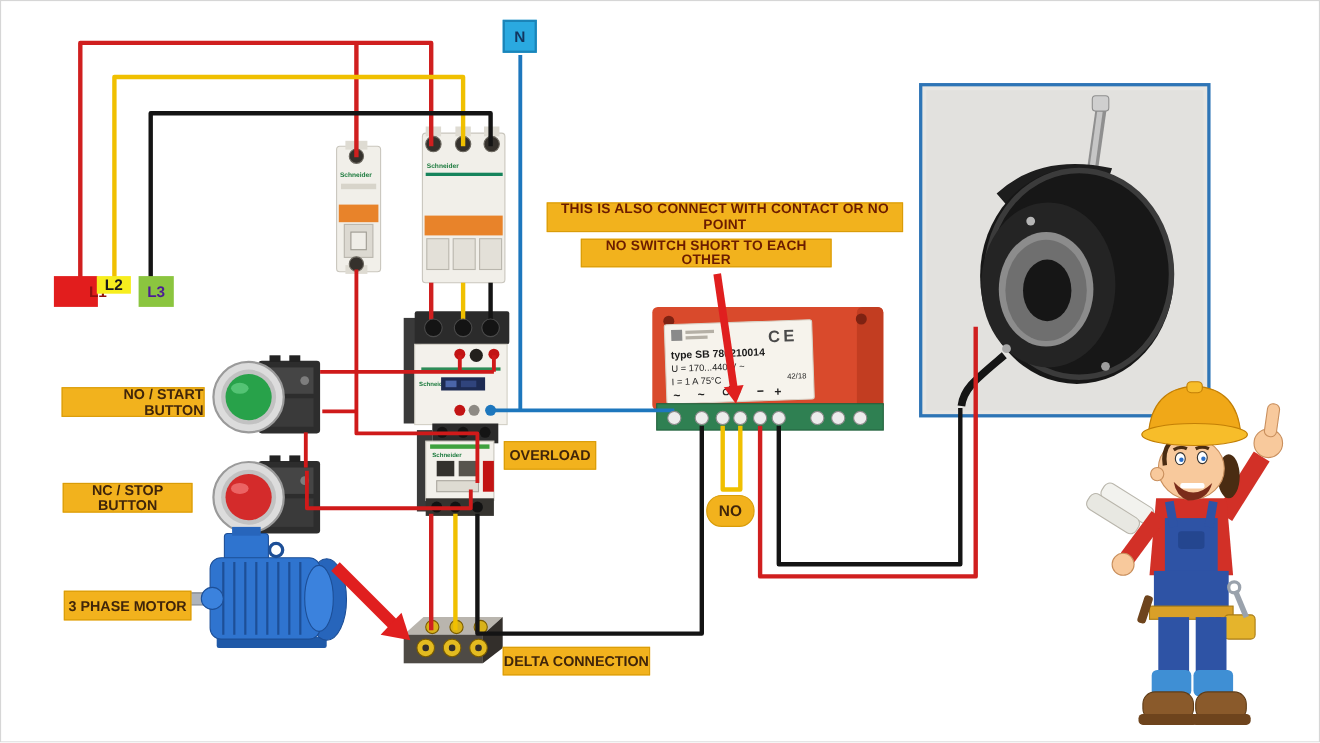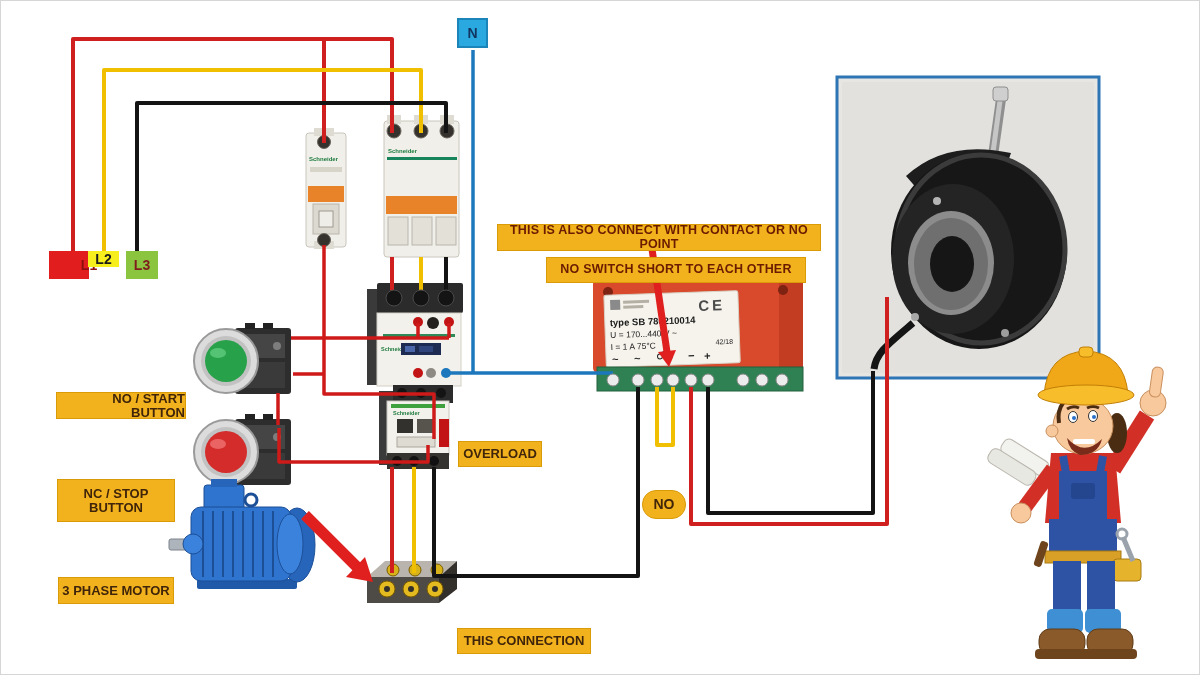--- a/index.html
+++ b/index.html
@@ -2,36 +2,36 @@
 <html><head>
 <meta charset="utf-8">
 <style>
   html,body{margin:0;padding:0;background:#fff;}
   #stage{position:relative;width:1200px;height:675px;background:#ffffff;
          border:1px solid #d6d6d6;box-sizing:border-box;overflow:hidden;
          font-family:"Liberation Sans",sans-serif;}
   #wires{position:absolute;left:0;top:0;}
   .tag{position:absolute;background:#f2b21d;color:#40250a;font-weight:700;
        display:flex;align-items:center;justify-content:center;text-align:center;
-       font-size:13px;line-height:1.05;border:1px solid #d99c08;box-sizing:border-box;margin-top:40px;}
+       font-size:13px;line-height:1.05;border:1px solid #d99c08;box-sizing:border-box;}
   .tag.note{color:#6b1c00;font-size:12.5px;letter-spacing:.2px;}
   .srcbox{position:absolute;display:flex;align-items:center;justify-content:center;
           font-weight:700;font-size:14px;box-sizing:border-box;}
   #lbl-l1{left:48px;top:250px;width:31px;height:28px;background:#e21d1d;color:#8f0f0f;padding-left:40px;}
   #lbl-l2{left:87px;top:250px;width:31px;height:16px;background:#f7ee1e;color:#1a1a1a;}
-  #lbl-l3{left:125px;top:250px;width:32px;height:28px;background:#8bc53f;color:#7f1d1d;}
+  #lbl-l3{left:125px;top:250px;width:32px;height:28px;background:#8bc53f;color:#4c1d95;}
   #lbl-n {left:456px;top:17px;width:31px;height:30px;background:#2aa9e0;color:#12355f;border:2px solid #1b84b8;}
   #tag-start   {left:55px; top:351px;width:130px;height:27px;text-align:right;}
-  #tag-stop    {left:56px; top:438px;width:118px;height:43px;}
+  #tag-stop    {left:56px; top:438px;width:118px;height:27px;}
   #tag-motor   {left:57px; top:536px;width:116px;height:27px;}
   #tag-overload{left:457px;top:400px;width:84px; height:26px;}
   #tag-delta   {left:456px;top:587px;width:134px;height:26px;}
   #tag-no      {left:641px;top:449px;width:44px; height:29px;font-size:14px;border-radius:14px;}
   #tag-note-top   {left:496px;top:183px;width:324px;height:27px;}
-  #tag-note-bottom{left:545px;top:216px;width:260px;height:26px;}
+  #tag-note-bottom{left:527px;top:216px;width:228px;height:26px;}
 </style>
 </head>
 <body>
 
 <div id="stage">
 
 <svg id="wires" width="1200" height="675" viewBox="0 0 1200 675">
 
   <g>
     <rect x="836" y="76" width="262" height="301" fill="#e7e6e3" stroke="#2e75b6" stroke-width="3"></rect>
@@ -328,18 +328,18 @@
 
   <div id="lbl-l1" class="srcbox">L1</div>
   <div id="lbl-l2" class="srcbox">L2</div>
   <div id="lbl-l3" class="srcbox">L3</div>
   <div id="lbl-n" class="srcbox">N</div>
 
   <div id="tag-start" class="tag">NO / START BUTTON</div>
   <div id="tag-stop" class="tag">NC / STOP BUTTON</div>
   <div id="tag-motor" class="tag">3 PHASE MOTOR</div>
   <div id="tag-overload" class="tag">OVERLOAD</div>
-  <div id="tag-delta" class="tag">THIS CONNECTION</div>
+  <div id="tag-delta" class="tag">DELTA CONNECTION</div>
   <div id="tag-no" class="tag">NO</div>
   <div id="tag-note-top" class="tag note">THIS IS ALSO CONNECT WITH CONTACT OR NO POINT</div>
   <div id="tag-note-bottom" class="tag note">NO SWITCH SHORT TO EACH OTHER</div>
 
 </div>
 
 </body></html>

